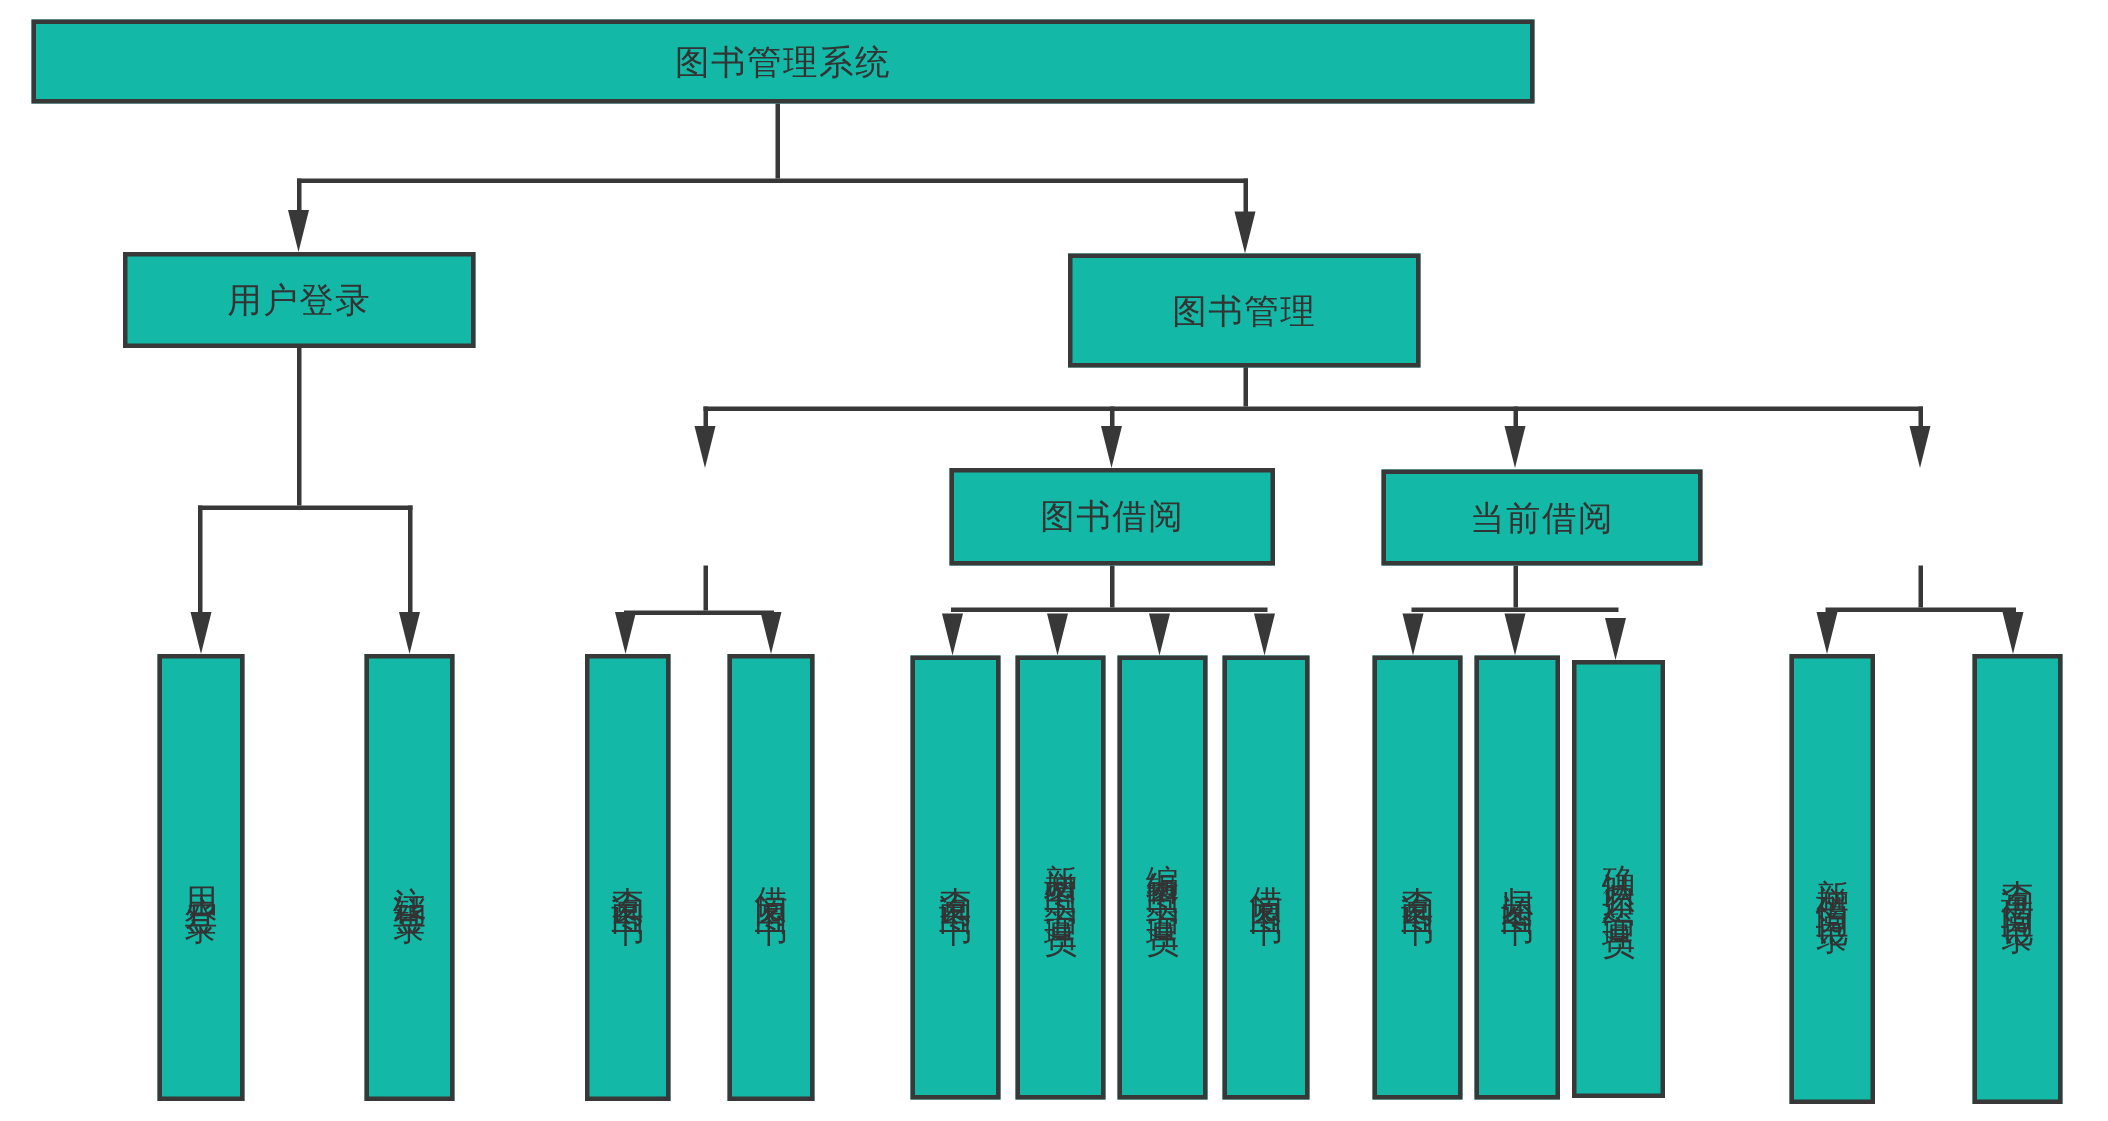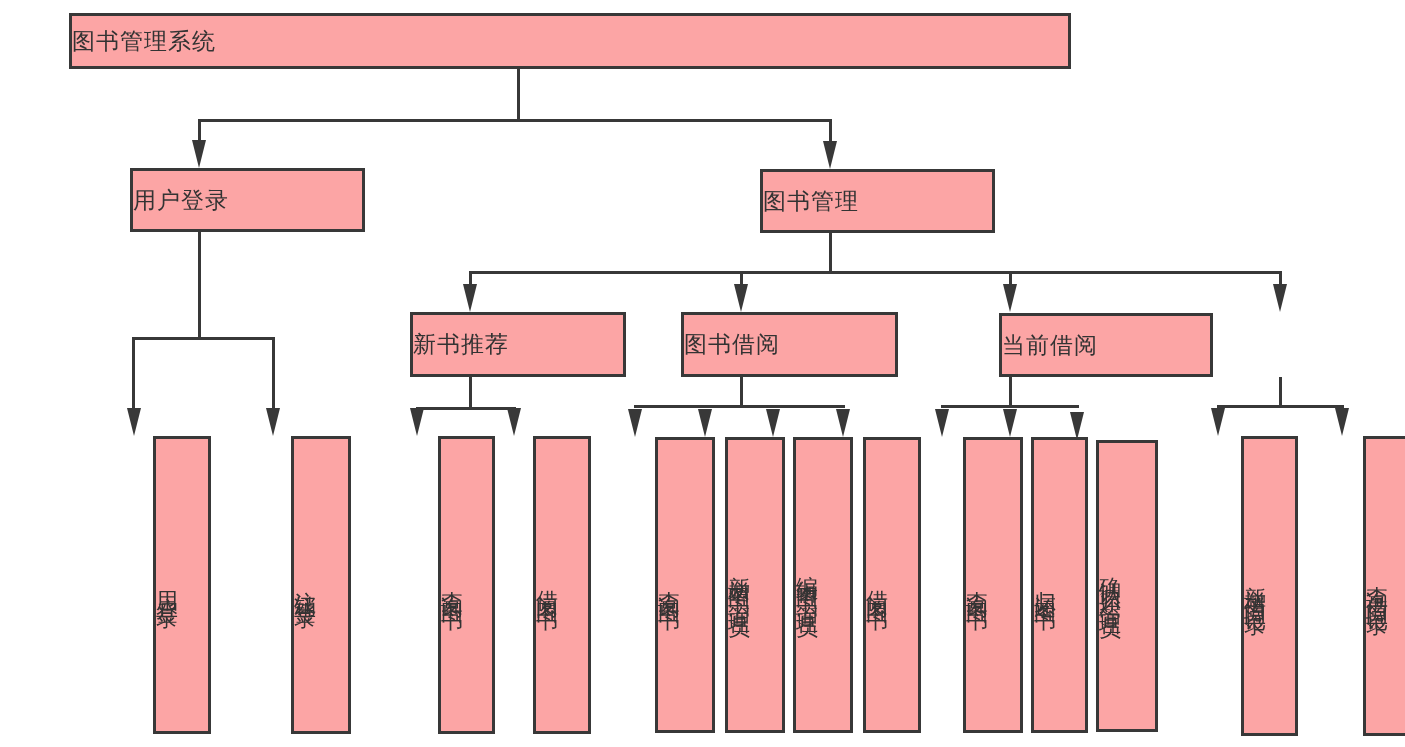--- a/index.html
+++ b/index.html
@@ -1,23 +1,23 @@
 <!DOCTYPE html>
 <html><head>
 <meta charset="utf-8">
 <style>
   html,body{margin:0;padding:0;background:#ffffff;}
   .stage{
     position:relative;width:1405px;height:747px;background:#ffffff;overflow:hidden;
     font-family:"Liberation Sans","DejaVu Sans",sans-serif;
   }
   .box{
-    position:absolute;box-sizing:border-box;background:#fca5a5;
-    border:3px solid #383838;display:flex;align-items:center;justify-content:flex-start;
-    color:#333333;z-index:2;margin-left:48px;
+    position:absolute;box-sizing:border-box;background:#14b8a6;
+    border:3px solid #383838;display:flex;align-items:center;justify-content:center;
+    color:#333333;z-index:2;
   }
   .htext{font-size:23px;letter-spacing:1px;white-space:nowrap;}
   .vtext{
     writing-mode:vertical-lr;text-orientation:mixed;
     font-size:22px;letter-spacing:6px;line-height:1;white-space:nowrap;
   }
   .line{position:absolute;background:#383838;z-index:1;}
   .arrow{
     position:absolute;width:0;height:0;z-index:1;
     border-left:7px solid transparent;border-right:7px solid transparent;
@@ -34,33 +34,30 @@
 <div class="stage">
 
   <div class="box" style="left:21px;top:13px;width:1002px;height:56px">
     <span class="htext">图书管理系统</span>
   </div>
 
   <div class="box" style="left:82px;top:168px;width:235px;height:64px">
     <span class="htext">用户登录</span>
   </div>
 
-  <div class="box" style="left:712px;top:169px;width:235px;height:64px">
+  <div class="box" style="left:712px;top:169px;width:235px;height:76px">
     <span class="htext">图书管理</span>
   </div>
 
-  <div class="box" style="left:362px;top:312px;width:216px;height:65px">
-    <span class="htext">新书推荐</span>
-  </div>
 
   <div class="box" style="left:633px;top:312px;width:217px;height:65px">
     <span class="htext">图书借阅</span>
   </div>
 
-  <div class="box" style="left:951px;top:313px;width:214px;height:64px">
+  <div class="box" style="left:921px;top:313px;width:214px;height:64px">
     <span class="htext">当前借阅</span>
   </div>
 
 
   <div class="box" style="left:105px;top:436px;width:58px;height:298px">
     <span class="vtext">用户登录</span>
   </div>
 
   <div class="box" style="left:243px;top:436px;width:60px;height:298px">
     <span class="vtext">注销登录</span>

